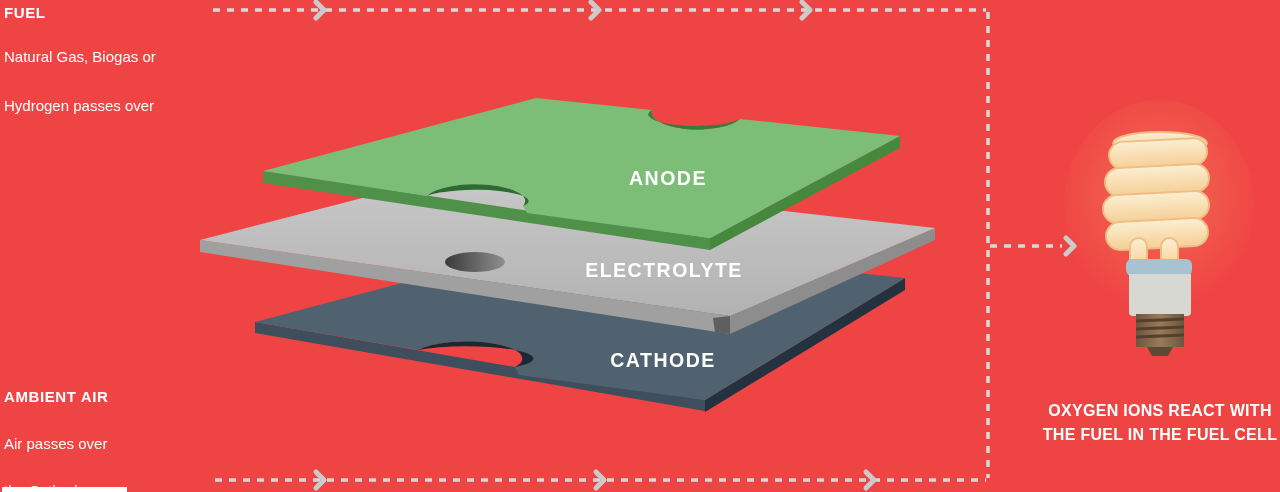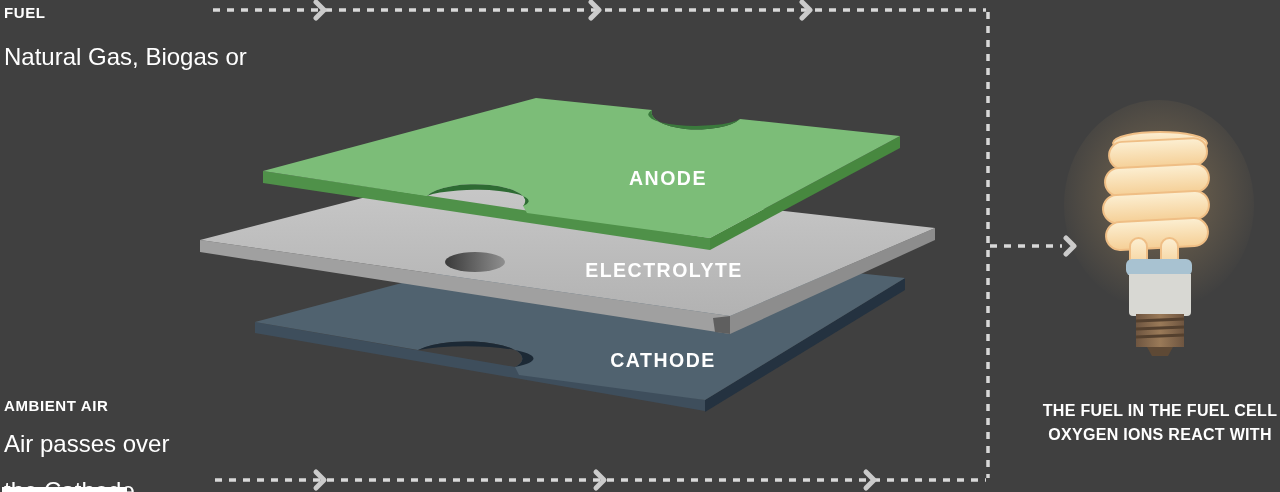--- a/index.html
+++ b/index.html
@@ -1,54 +1,55 @@
 <!DOCTYPE html>
 <html><head>
 <meta charset="utf-8">
 <style>
   html,body{margin:0;padding:0;background:#000;}
   .stage{
-    position:relative;width:1280px;height:492px;background:#404040;
+    position:relative;width:1280px;height:492px;background:#ef4444;
     overflow:hidden;font-family:"Liberation Sans",sans-serif;color:#fff;
   }
   .note-title{
     position:absolute;font-size:15px;font-weight:bold;letter-spacing:.6px;
     color:#fff;white-space:nowrap;
   }
-  .note-body{position:absolute;font-size:24px;font-weight:400;color:#fff;}
+  .note-body{position:absolute;font-size:15px;font-weight:400;color:#fff;}
   .note-body .ln{height:49px;line-height:49px;white-space:nowrap;}
   .note-body.air .ln{height:47px;line-height:47px;}
   .result-note{
     position:absolute;left:1042px;top:399px;width:236px;text-align:center;
     font-size:16px;font-weight:bold;line-height:23.5px;letter-spacing:.3px;white-space:nowrap;
   }
   .cutoff{position:absolute;left:2px;top:487px;width:125px;height:5px;background:#fff;}
   svg text{font-family:"Liberation Sans",sans-serif;}
   .layer-label{fill:#fff;font-size:19.5px;font-weight:bold;letter-spacing:1.5px;}
 </style>
 </head>
 <body>
 
 <div class="stage">
 
   <div class="note-title" style="left:4px;top:4px;">FUEL</div>
   <div class="note-body" style="left:4px;top:32px;">
     <div class="ln">Natural Gas, Biogas or</div>
+    <div class="ln">Hydrogen passes over</div>
   </div>
 
-  <div class="note-title" style="left:4px;top:397px;text-align:right;">AMBIENT AIR</div>
+  <div class="note-title" style="left:4px;top:388px;text-align:right;">AMBIENT AIR</div>
   <div class="note-body air" style="left:4px;top:420px;">
     <div class="ln">Air passes over</div>
     <div class="ln">the Cathode</div>
   </div>
   <div class="cutoff"></div>
 
   <div class="result-note">
+    <div>OXYGEN IONS REACT WITH</div>
     <div>THE FUEL IN THE FUEL CELL</div>
-    <div>OXYGEN IONS REACT WITH</div>
   </div>
 
   <svg width="1280" height="492" viewBox="0 0 1280 492" style="position:absolute;left:0;top:0;">
     <defs>
       <linearGradient id="grayTop" x1="0" y1="0" x2="0" y2="1">
         <stop offset="0" stop-color="#C9C9C9"></stop>
           <stop offset="1" stop-color="#B2B2B2"></stop>
       </linearGradient>
       <linearGradient id="holeGrad" x1="0" y1="0" x2="1" y2="0">
         <stop offset="0" stop-color="#3A3A3A"></stop>

